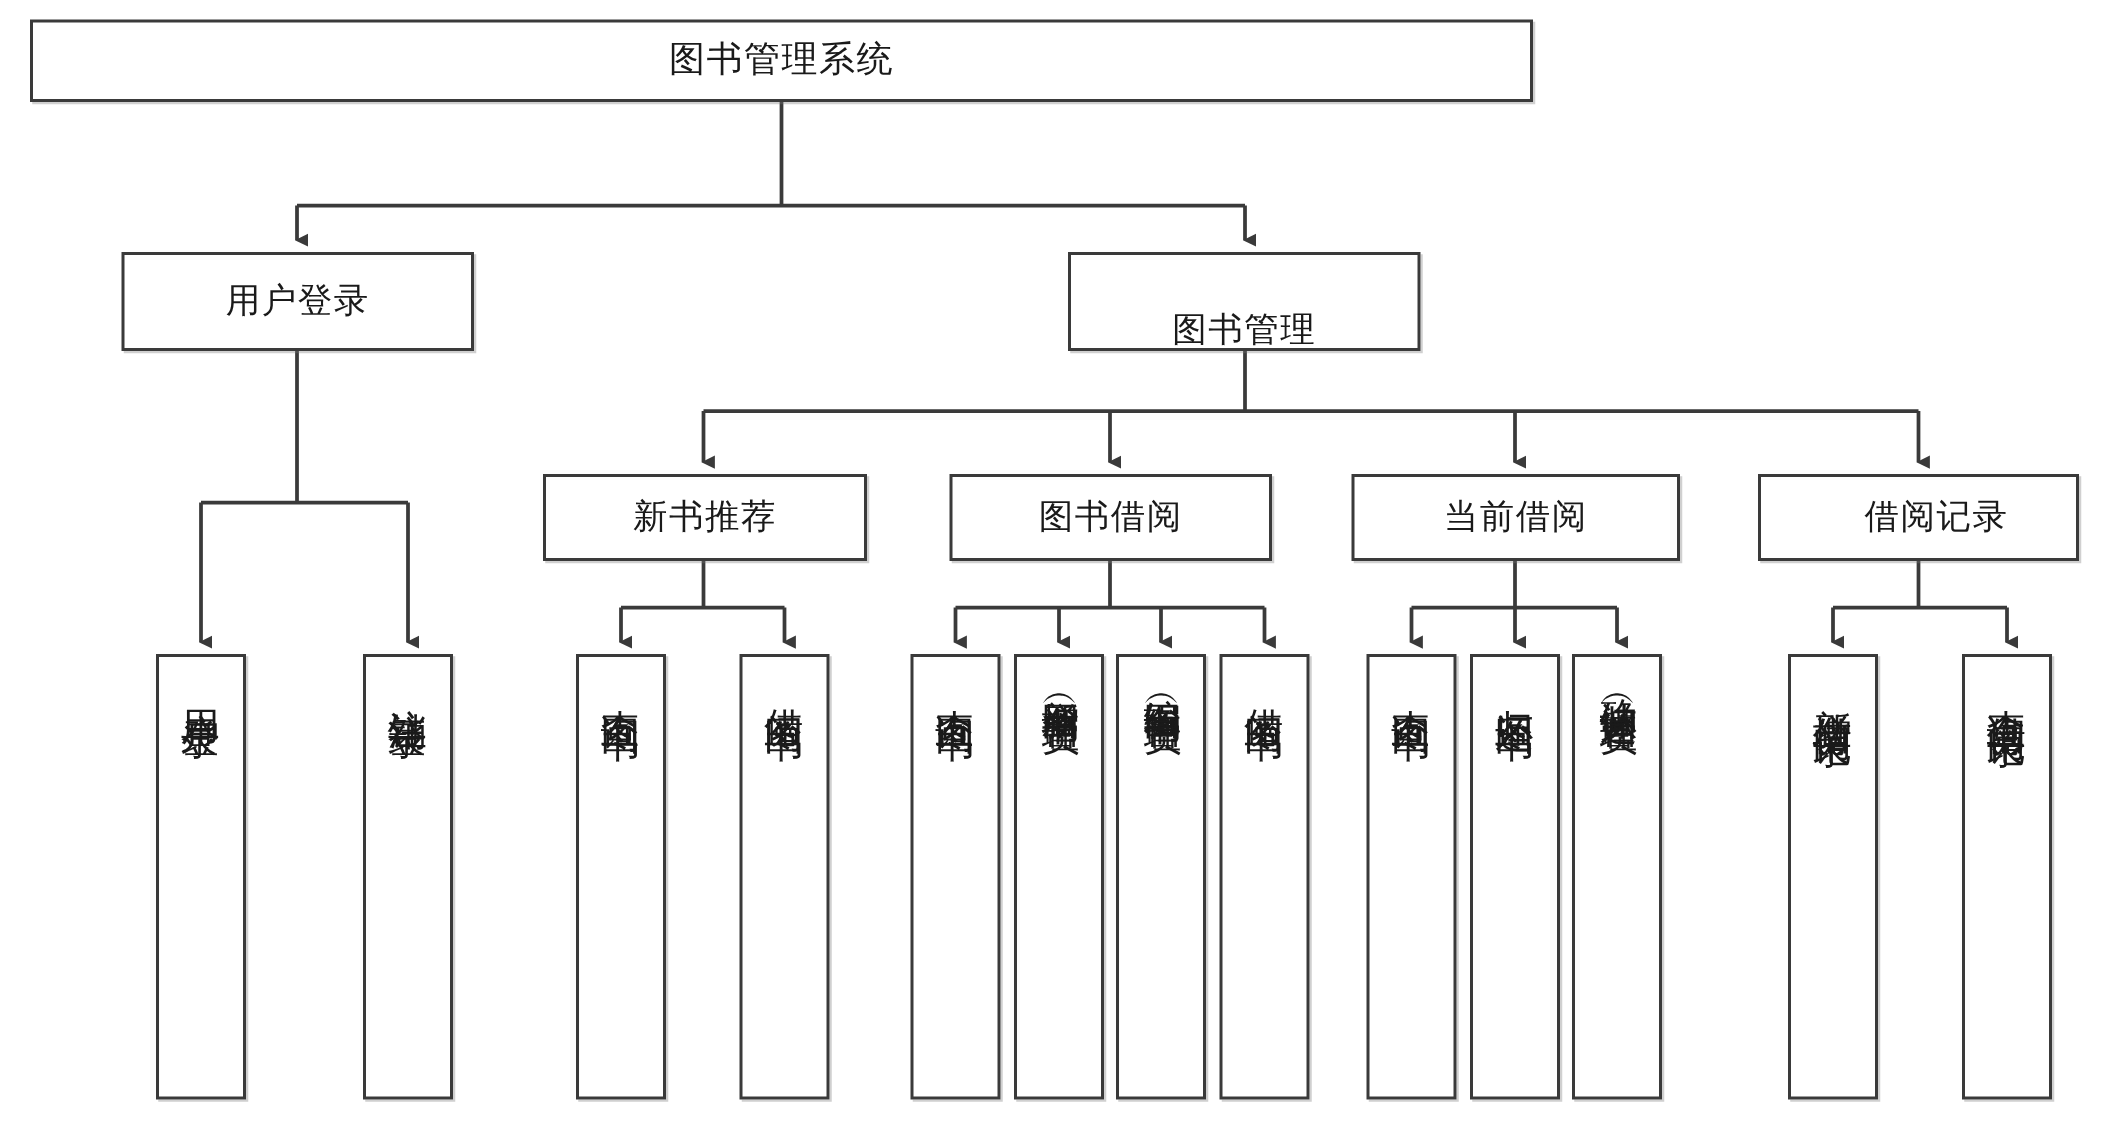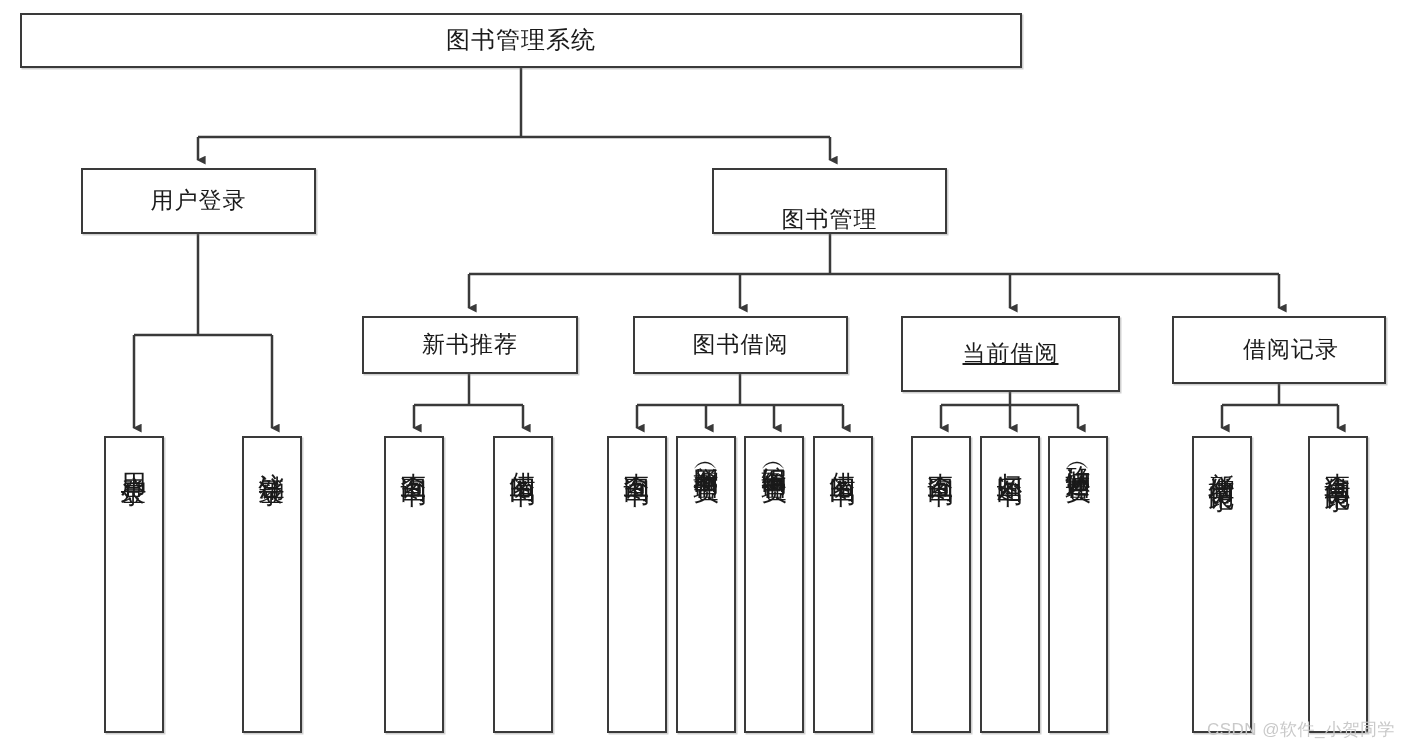--- a/index.html
+++ b/index.html
@@ -136,24 +136,24 @@
   <div class="node h-node" style="left:712px;top:168px;width:235px;height:66px;align-items:flex-end;">
     <span class="node-label">图书管理</span>
   </div>
 
   <div class="node h-node" style="left:362px;top:316px;width:216px;height:58px;text-align:right;">
     <span class="node-label">新书推荐</span>
   </div>
   <div class="node h-node" style="left:633px;top:316px;width:215px;height:58px;">
     <span class="node-label">图书借阅</span>
   </div>
-  <div class="node h-node" style="left:901px;top:316px;width:219px;height:76px;text-decoration:underline;">
+  <div class="node h-node" style="left:901px;top:316px;width:219px;height:58px;">
     <span class="node-label">当前借阅</span>
   </div>
-  <div class="node h-node" style="left:1172px;top:316px;width:214px;height:68px;padding-left:24px;">
+  <div class="node h-node" style="left:1172px;top:316px;width:214px;height:58px;padding-left:24px;">
     <span class="node-label">借阅记录</span>
   </div>
 
   <div class="node v-node" style="left:104px;top:436px;width:60px;height:297px;">
     <span class="node-label">用户登录</span>
   </div>
   <div class="node v-node" style="left:242px;top:436px;width:60px;height:297px;">
     <span class="node-label">注销登录</span>
   </div>
 
@@ -187,15 +187,14 @@
     <span class="node-label">确认归还（管理员）</span>
   </div>
 
   <div class="node v-node" style="left:1192px;top:436px;width:60px;height:297px;">
     <span class="node-label">新增借阅记录</span>
   </div>
   <div class="node v-node" style="left:1308px;top:436px;width:60px;height:297px;">
     <span class="node-label">查询借阅记录</span>
   </div>
 
-  <div id="watermark">CSDN @软件_小贺同学</div>
 
 </div>
 
 </body></html>

